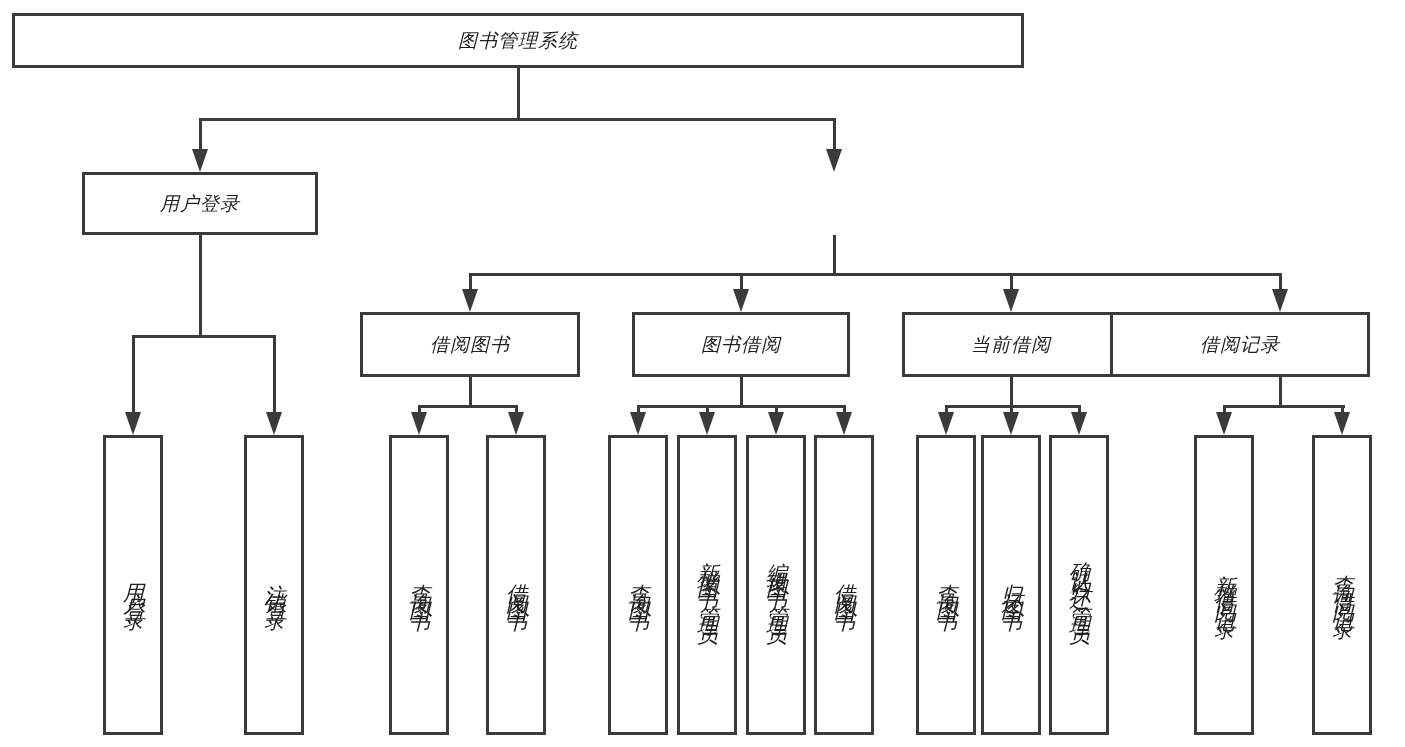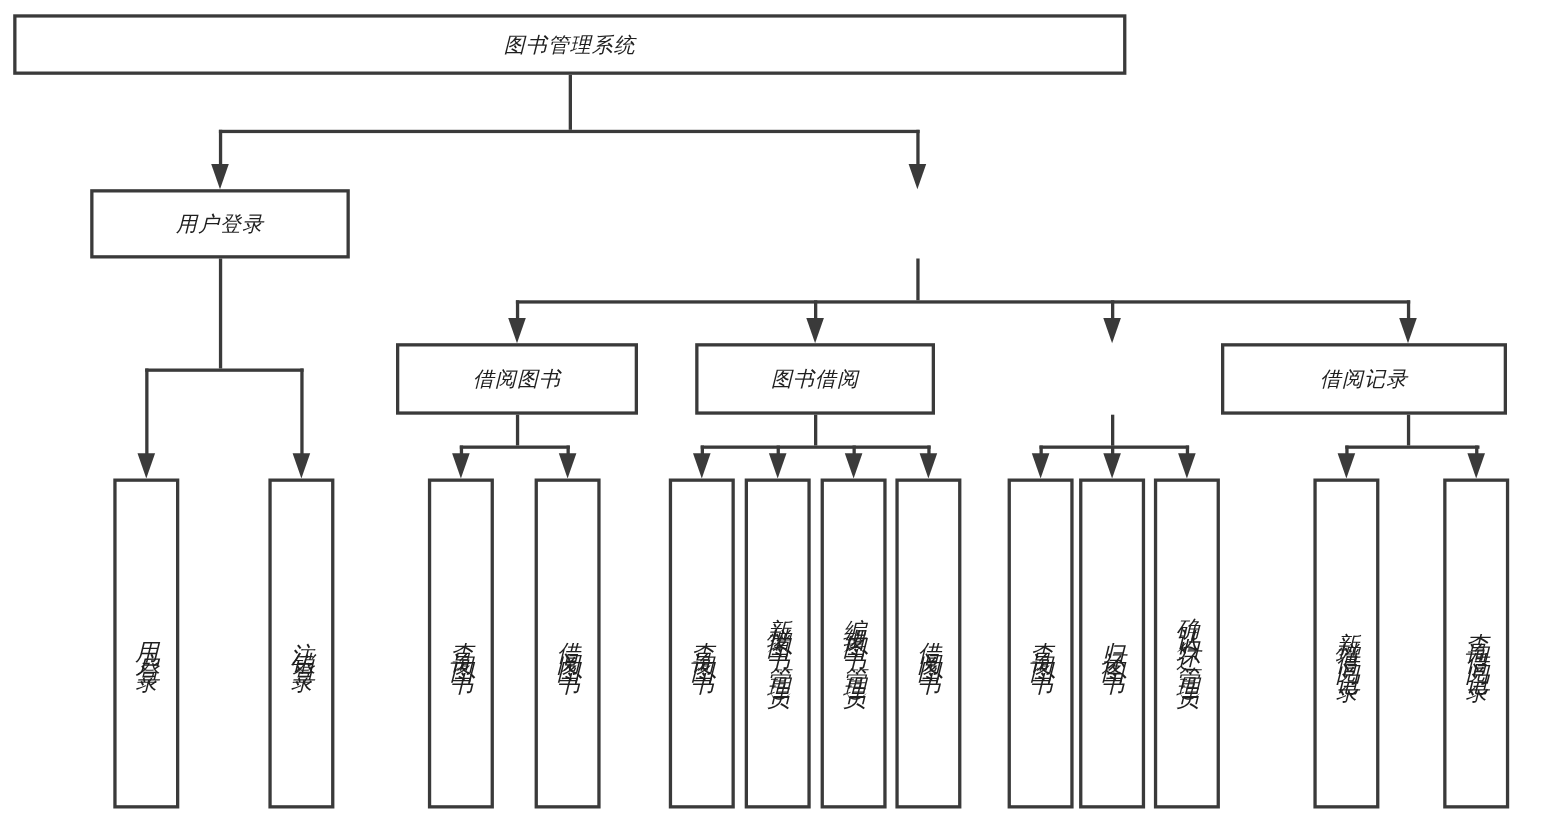--- a/index.html
+++ b/index.html
@@ -72,20 +72,23 @@
     <div class="arrow" style="left:1003px;top:289px"></div>
     <div class="vline" style="left:1279px;top:273px;height:18px"></div>
     <div class="arrow" style="left:1272px;top:289px"></div>
   </div>
 
   <div class="box hbox" style="left:360px;top:312px;width:220px;height:65px">
     <span class="lbl">借阅图书</span>
   </div>
   <div class="box hbox" style="left:632px;top:312px;width:218px;height:65px">
     <span class="lbl">图书借阅</span>
+  </div>
+  <div class="box hbox" style="left:902px;top:312px;width:218px;height:65px">
+    <span class="lbl">当前借阅</span>
   </div>
   <div class="box hbox" style="left:1110px;top:312px;width:260px;height:65px">
     <span class="lbl">借阅记录</span>
   </div>
 
   <div>
     <div class="vline" style="left:469px;top:377px;height:28px"></div>
     <div class="hline" style="left:418px;top:405px;width:100px"></div>
     <div class="vline" style="left:418px;top:405px;height:9px"></div>
     <div class="arrow" style="left:411px;top:412px"></div>

